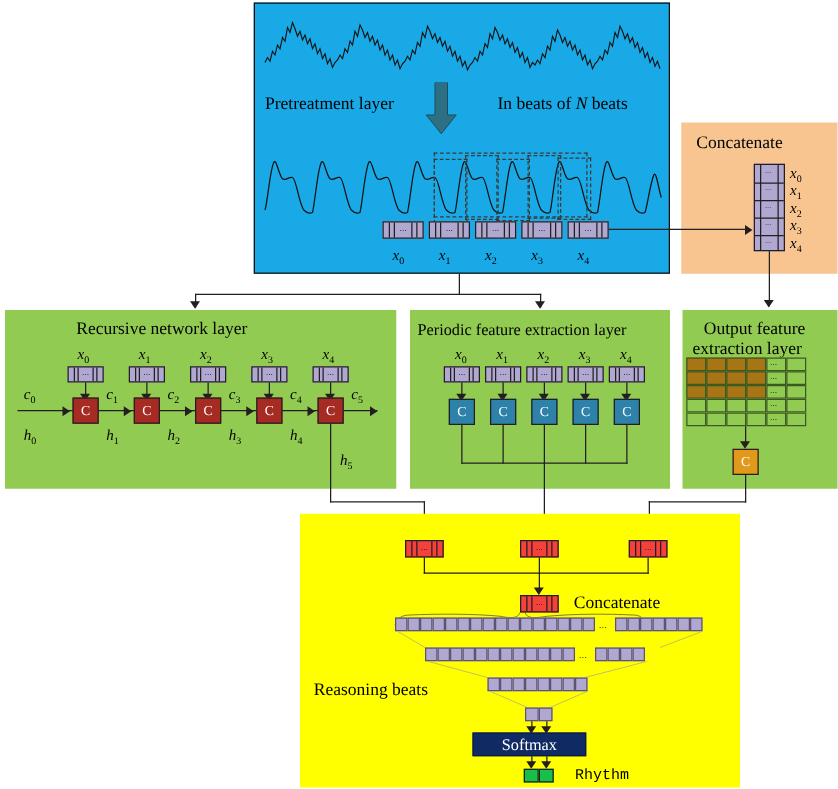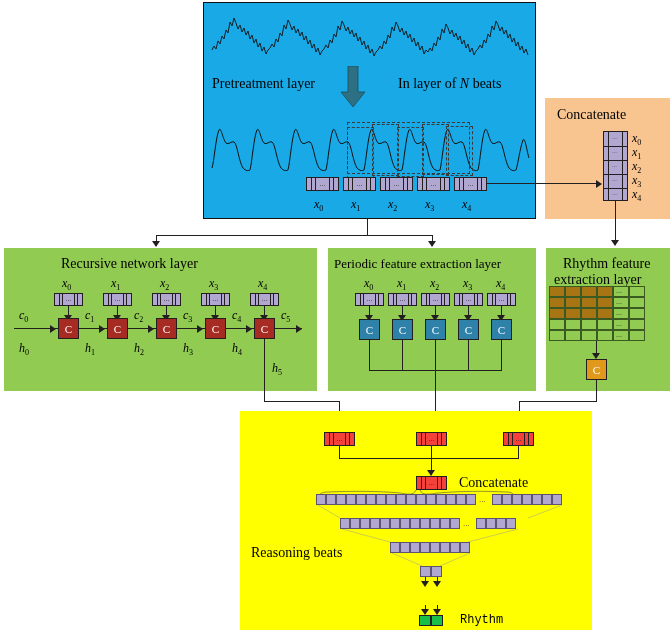--- a/index.html
+++ b/index.html
@@ -123,21 +123,21 @@
 
   <div class="abs" style="left:347px;top:122px;width:123px;height:52px;border:1px dashed #3a3a3a;"></div>
   <div class="abs" style="left:347px;top:127px;width:27px;height:52px;border:1px dashed #3a3a3a;"></div>
   <div class="abs" style="left:372px;top:124px;width:27px;height:52px;border:1px dashed #3a3a3a;"></div>
   <div class="abs" style="left:397px;top:127px;width:27px;height:50px;border:1px dashed #3a3a3a;"></div>
   <div class="abs" style="left:422px;top:124px;width:27px;height:51px;border:1px dashed #3a3a3a;"></div>
   <div class="abs" style="left:446px;top:126px;width:27px;height:50px;border:1px dashed #3a3a3a;"></div>
 
   <div class="panel-title" style="left:212px;top:76px;">Pretreatment layer</div>
   <div class="panel-title" style="left:398px;top:76px;">
-    <span>In layer of </span><i>N</i><span> beats</span>
+    <span>In beats of </span><i>N</i><span> beats</span>
   </div>
 
   <div class="chip" style="left:306px;top:177px;width:33px;height:14px;">
     <span class="seg" style="left:4px;"></span>
       <span class="seg" style="left:8px;"></span>
     <span class="seg" style="right:4px;"></span>
       <span class="seg" style="right:8px;"></span>
     <span class="dots">...</span>
   </div>
   <div class="chip" style="left:343px;top:177px;width:33px;height:14px;">
@@ -397,21 +397,21 @@
   <div class="ln lnv" style="left:369px;top:340px;height:31px;"></div>
   <div class="ln lnv" style="left:402px;top:340px;height:31px;"></div>
   <div class="ln lnv" style="left:435px;top:340px;height:31px;"></div>
   <div class="ln lnv" style="left:468px;top:340px;height:31px;"></div>
   <div class="ln lnv" style="left:501px;top:340px;height:31px;"></div>
   <div class="ln lnh" style="left:369px;top:370px;width:133px;"></div>
   <div class="ln lnv" style="left:435px;top:370px;height:59px;"></div>
   <div class="arrow-d" style="left:431px;top:425px;"></div>
 
   <div class="panel" style="left:546px;top:248px;width:124px;height:143px;background:#92cb52;border:none;"></div>
-  <div class="panel-title" style="left:563px;top:256px;">Rhythm feature</div>
+  <div class="panel-title" style="left:563px;top:256px;">Output feature</div>
   <div class="panel-title" style="left:554px;top:272px;text-align:center;">extraction layer</div>
 
   <div class="abs" style="left:549px;top:286px;width:96px;height:55px;">
 
     <div class="gridcell" style="left:0px;top:0px;width:16px;height:11px;background:#a87514;"></div>
     <div class="gridcell" style="left:16px;top:0px;width:16px;height:11px;background:#a87514;"></div>
     <div class="gridcell" style="left:32px;top:0px;width:16px;height:11px;background:#a87514;"></div>
     <div class="gridcell" style="left:48px;top:0px;width:16px;height:11px;background:#a87514;"></div>
     <div class="gridcell" style="left:64px;top:0px;width:16px;height:11px;background:#92cb52;"></div>
     <div class="gridcell" style="left:80px;top:0px;width:16px;height:11px;background:#92cb52;"></div>
@@ -574,20 +574,21 @@
   </svg>
 
   <div class="nncell" style="left:420px;top:566px;width:11px;height:11px;"></div>
   <div class="nncell" style="left:431px;top:566px;width:11px;height:11px;"></div>
 
   <div class="ln lnv" style="left:425px;top:577px;height:8px;"></div>
   <div class="arrow-d" style="left:421px;top:581px;"></div>
   <div class="ln lnv" style="left:437px;top:577px;height:8px;"></div>
   <div class="arrow-d" style="left:433px;top:581px;"></div>
 
+  <div class="softmax" style="left:378px;top:586px;width:91px;height:19px;">Softmax</div>
 
   <div class="ln lnv" style="left:425px;top:605px;height:8px;"></div>
   <div class="arrow-d" style="left:421px;top:609px;"></div>
   <div class="ln lnv" style="left:437px;top:605px;height:8px;"></div>
   <div class="arrow-d" style="left:433px;top:609px;"></div>
 
   <div class="outbox" style="left:419px;top:615px;width:12px;height:11px;"></div>
   <div class="outbox" style="left:431px;top:615px;width:12px;height:11px;"></div>
   <div class="outlabel" style="left:460px;top:613px;">Rhythm</div>
 

